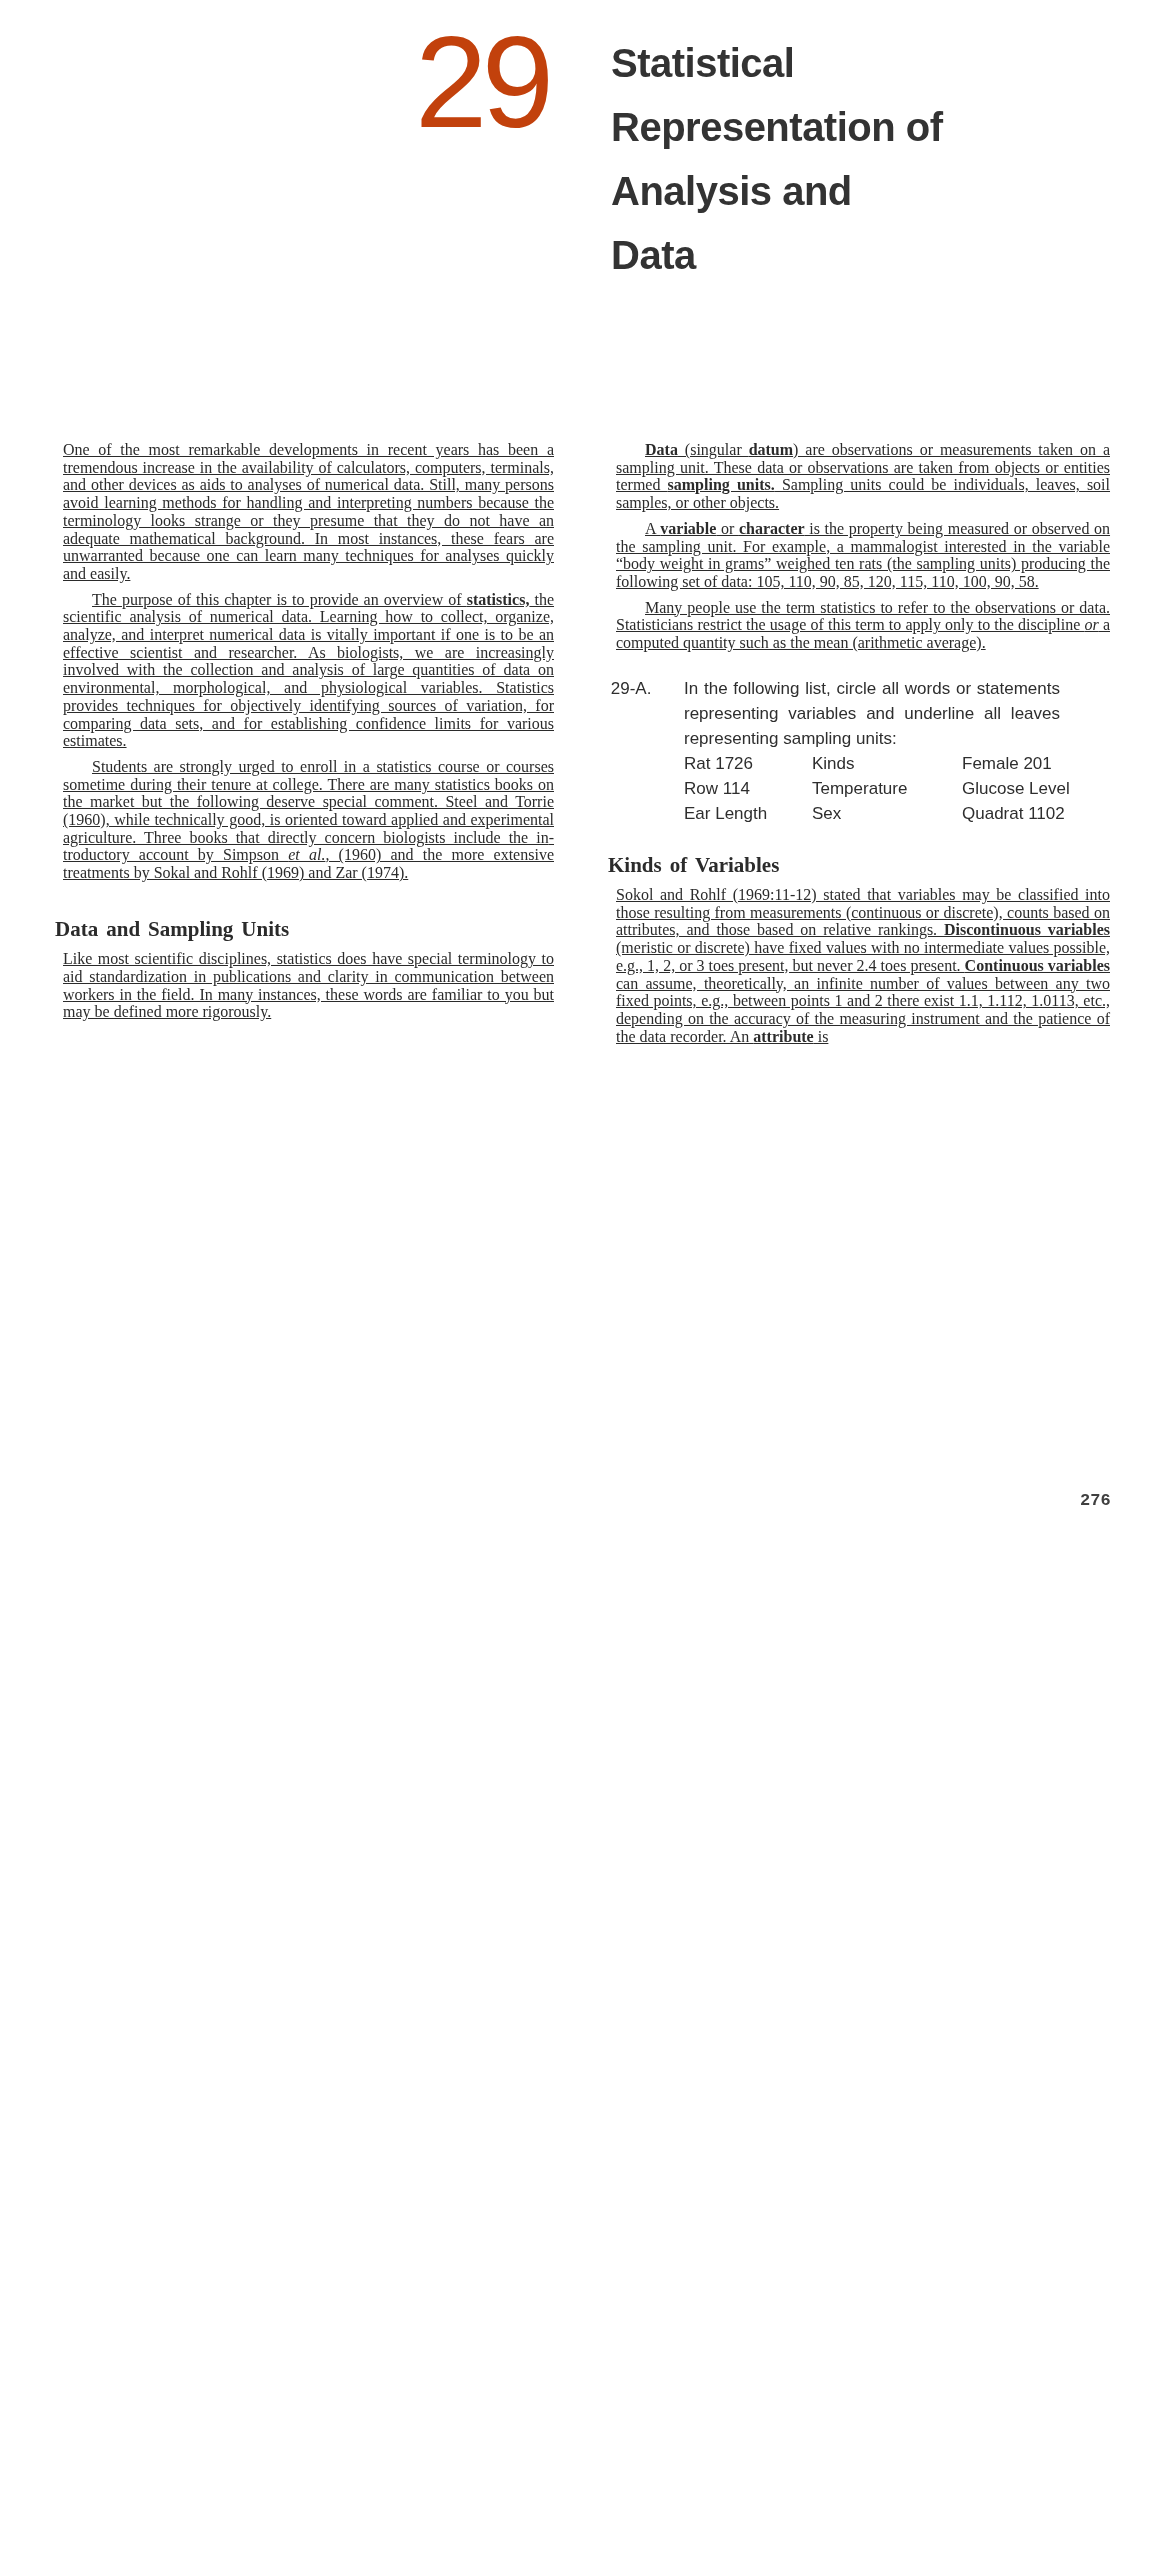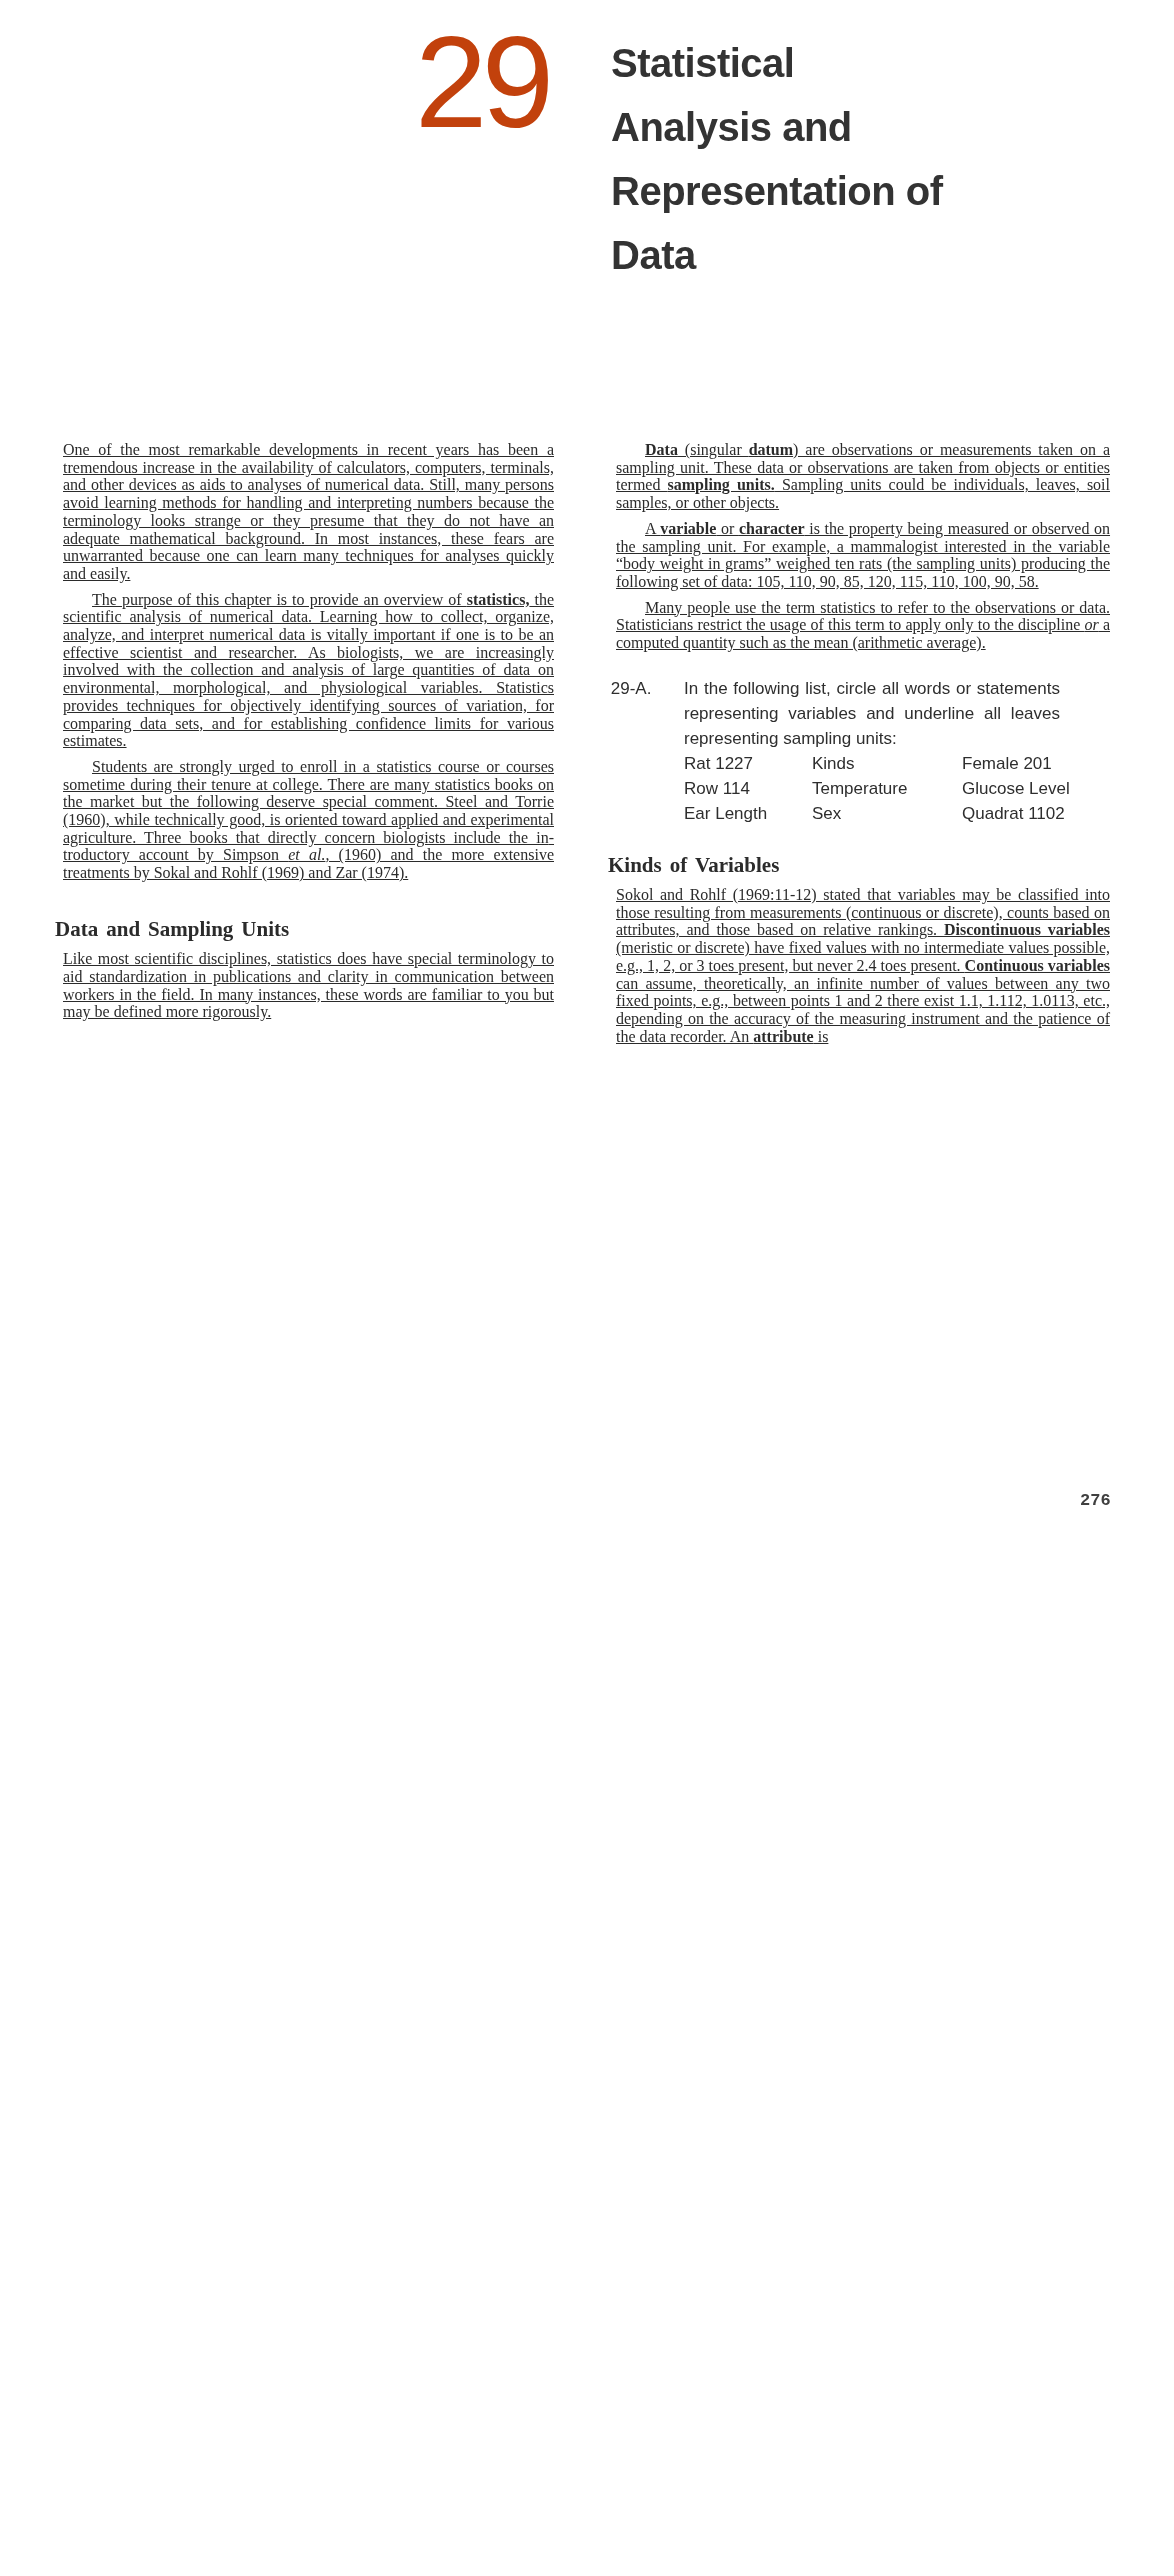--- a/index.html
+++ b/index.html
@@ -109,22 +109,22 @@
     color: #404040;
   }
 </style>
 </head>
 <body>
 
 <div class="chapter-number">29</div>
 
 <div class="chapter-title">
   <span>Statistical</span>
+  <span>Representation of</span>
   <span>Analysis and</span>
-  <span>Representation of</span>
   <span>Data</span>
 </div>
 
 <div class="column col-left">
   <p>One of the most remarkable developments in recent years has been a tremendous increase in the avail­ability of calculators, computers, terminals, and other devices as aids to analyses of numerical data. Still, many persons avoid learning methods for handling and interpreting numbers because the terminology looks strange or they presume that they do not have an adequate mathematical background. In most in­stances, these fears are unwarranted because one can learn many techniques for analyses quickly and easily.</p>
 
   <p class="indent"><span>The purpose of this chapter is to provide an over­view of </span><b>statistics,</b><span> the scientific analysis of numerical data. Learning how to collect, organize, analyze, and interpret numerical data is vitally important if one is to be an effective scientist and researcher. As biolo­gists, we are increasingly involved with the collection and analysis of large quantities of data on environ­mental, morphological, and physiological variables. Statistics provides techniques for objectively identify­ing sources of variation, for comparing data sets, and for establishing confidence limits for various estimates.</span></p>
 
   <p class="indent"><span>Students are strongly urged to enroll in a statistics course or courses sometime during their tenure at col­lege. There are many statistics books on the market but the following deserve special comment. Steel and Torrie (1960), while technically good, is oriented to­ward applied and experimental agriculture. Three books that directly concern biologists include the in­troductory account by Simpson </span><i>et al.</i><span>, (1960) and the more extensive treatments by Sokal and Rohlf (1969) and Zar (1974).</span></p>
 
@@ -138,21 +138,21 @@
 
   <p class="indent"><span>A </span><b>variable</b><span> or </span><b>character</b><span> is the property being mea­sured or observed on the sampling unit. For example, a mammalogist interested in the variable “body weight in grams” weighed ten rats (the sampling units) pro­ducing the following set of data: 105, 110, 90, 85, 120, 115, 110, 100, 90, 58.</span></p>
 
   <p class="indent"><span>Many people use the term statistics to refer to the observations or data. Statisticians restrict the usage of this term to apply only to the discipline </span><i>or</i><span> a com­puted quantity such as the mean (arithmetic average).</span></p>
 
   <div class="exercise">
     <span class="exercise-label">29-A.</span>
     <div class="exercise-body">
       <div class="prompt">In the following list, circle all words or statements representing variables and underline all leaves representing sampling units:</div>
       <div class="exercise-grid">
-        <span>Rat 1227</span>
+        <span>Rat 1726</span>
         <span>Kinds</span>
         <span>Female 201</span>
         <span>Row 114</span>
         <span>Temperature</span>
         <span>Glucose Level</span>
         <span>Ear Length</span>
         <span>Sex</span>
         <span>Quadrat 1102</span>
       </div>
     </div>

